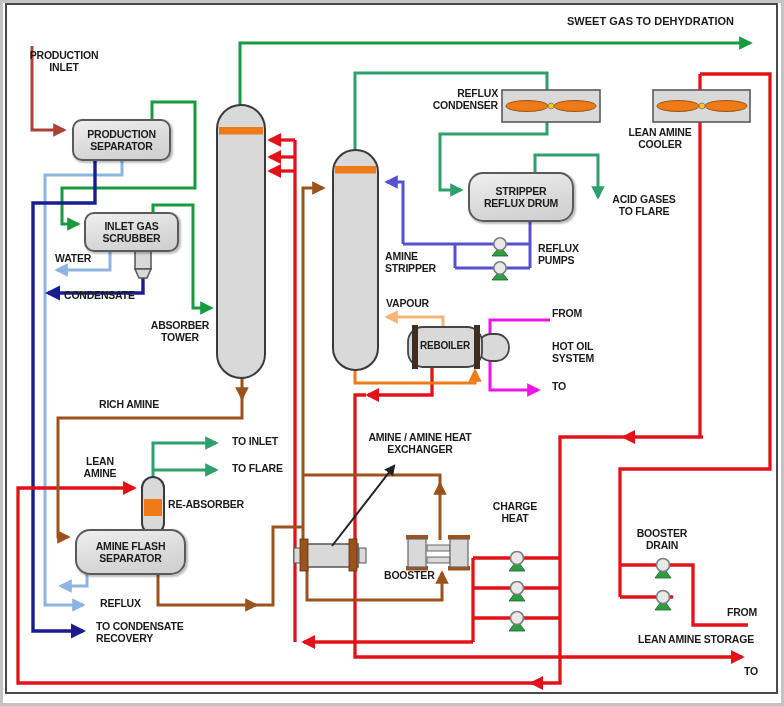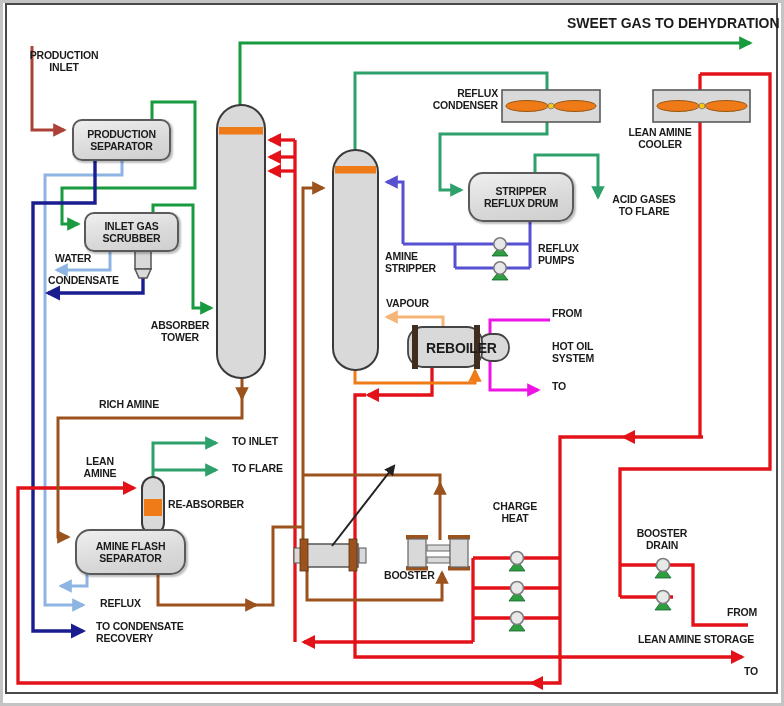--- a/index.html
+++ b/index.html
@@ -5,21 +5,21 @@
   html,body{margin:0;padding:0;background:#fff;}
   #stage{position:relative;width:784px;height:706px;background:#ffffff;overflow:hidden;
          font-family:"Liberation Sans",sans-serif;}
   .outer-frame{position:absolute;left:0;top:0;width:778px;height:700px;border:3px solid #c4c4c4;}
   .inner-frame{position:absolute;left:5px;top:3px;width:769px;height:687px;border:2px solid #4a4a4a;}
   svg{position:absolute;left:0;top:0;}
   .lbl{position:absolute;font-size:10.5px;font-weight:bold;color:#1b1b1b;line-height:1.18;
        letter-spacing:-0.2px;white-space:pre-line;}
   .lbl.c{text-align:center;}
   .lbl.r{text-align:right;}
-  .lbl.big{font-size:14px;letter-spacing:0px;}
+  .lbl.big{font-size:11px;letter-spacing:0px;}
   .box{position:absolute;background:linear-gradient(170deg,#efefef 0%,#d9d9d9 60%,#cfcfcf 100%);
        border:2px solid #5a5a5a;border-radius:10px;display:flex;align-items:center;justify-content:center;
        text-align:center;font-size:10.5px;font-weight:bold;color:#1b1b1b;line-height:1.18;
        letter-spacing:-0.2px;white-space:pre-line;box-shadow:1.5px 1.5px 2px rgba(0,0,0,0.25);}
   .box.rr{border-radius:15px;}
 </style>
 </head>
 <body>
 
 <div id="stage">
@@ -246,21 +246,21 @@
   <div class="box" style="left:84px;top:212px;width:91px;height:36px;">INLET GAS
 SCRUBBER</div>
   <div class="box rr" style="left:75px;top:529px;width:107px;height:42px;">AMINE FLASH
 SEPARATOR</div>
   <div class="box rr" style="left:468px;top:172px;width:102px;height:46px;">STRIPPER
 REFLUX DRUM</div>
 
   <div class="lbl c" style="left:26px;top:49px;width:76px;">PRODUCTION
 INLET</div>
   <div class="lbl" style="left:55px;top:252px;">WATER</div>
-  <div class="lbl" style="left:48px;top:274px;">CONDENSATE</div>
+  <div class="lbl" style="left:48px;top:289px;padding-left:16px;">CONDENSATE</div>
   <div class="lbl c" style="left:148px;top:319px;width:64px;">ABSORBER
 TOWER</div>
   <div class="lbl" style="left:99px;top:398px;">RICH AMINE</div>
   <div class="lbl c" style="left:78px;top:455px;width:44px;">LEAN
 AMINE</div>
   <div class="lbl" style="left:232px;top:435px;">TO INLET</div>
   <div class="lbl" style="left:232px;top:462px;">TO FLARE</div>
   <div class="lbl" style="left:168px;top:498px;">RE-ABSORBER</div>
   <div class="lbl" style="left:100px;top:597px;">REFLUX</div>
   <div class="lbl" style="left:96px;top:620px;">TO CONDENSATE
@@ -270,25 +270,27 @@
 CONDENSER</div>
   <div class="lbl c" style="left:622px;top:126px;width:76px;">LEAN AMINE
 COOLER</div>
   <div class="lbl c" style="left:606px;top:193px;width:76px;">ACID GASES
 TO FLARE</div>
   <div class="lbl" style="left:538px;top:242px;">REFLUX
 PUMPS</div>
   <div class="lbl" style="left:385px;top:250px;">AMINE
 STRIPPER</div>
   <div class="lbl" style="left:386px;top:297px;">VAPOUR</div>
-  <div class="lbl c" style="left:426px;top:340px;width:64px;font-size:14px;">REBOILER</div>
+  <div class="lbl c" style="left:413px;top:340px;width:64px;font-size:10px;">REBOILER</div>
   <div class="lbl" style="left:552px;top:307px;">FROM</div>
   <div class="lbl" style="left:552px;top:340px;">HOT OIL
 SYSTEM</div>
   <div class="lbl" style="left:552px;top:380px;">TO</div>
+  <div class="lbl c" style="left:345px;top:431px;width:150px;">AMINE / AMINE  HEAT
+EXCHANGER</div>
   <div class="lbl" style="left:384px;top:569px;">BOOSTER</div>
   <div class="lbl c" style="left:486px;top:500px;width:58px;">CHARGE
 HEAT</div>
   <div class="lbl c" style="left:628px;top:527px;width:68px;">BOOSTER
 DRAIN</div>
   <div class="lbl" style="left:727px;top:606px;">FROM</div>
   <div class="lbl" style="left:638px;top:633px;">LEAN AMINE  STORAGE</div>
   <div class="lbl" style="left:744px;top:665px;">TO</div>
 </div>
 

